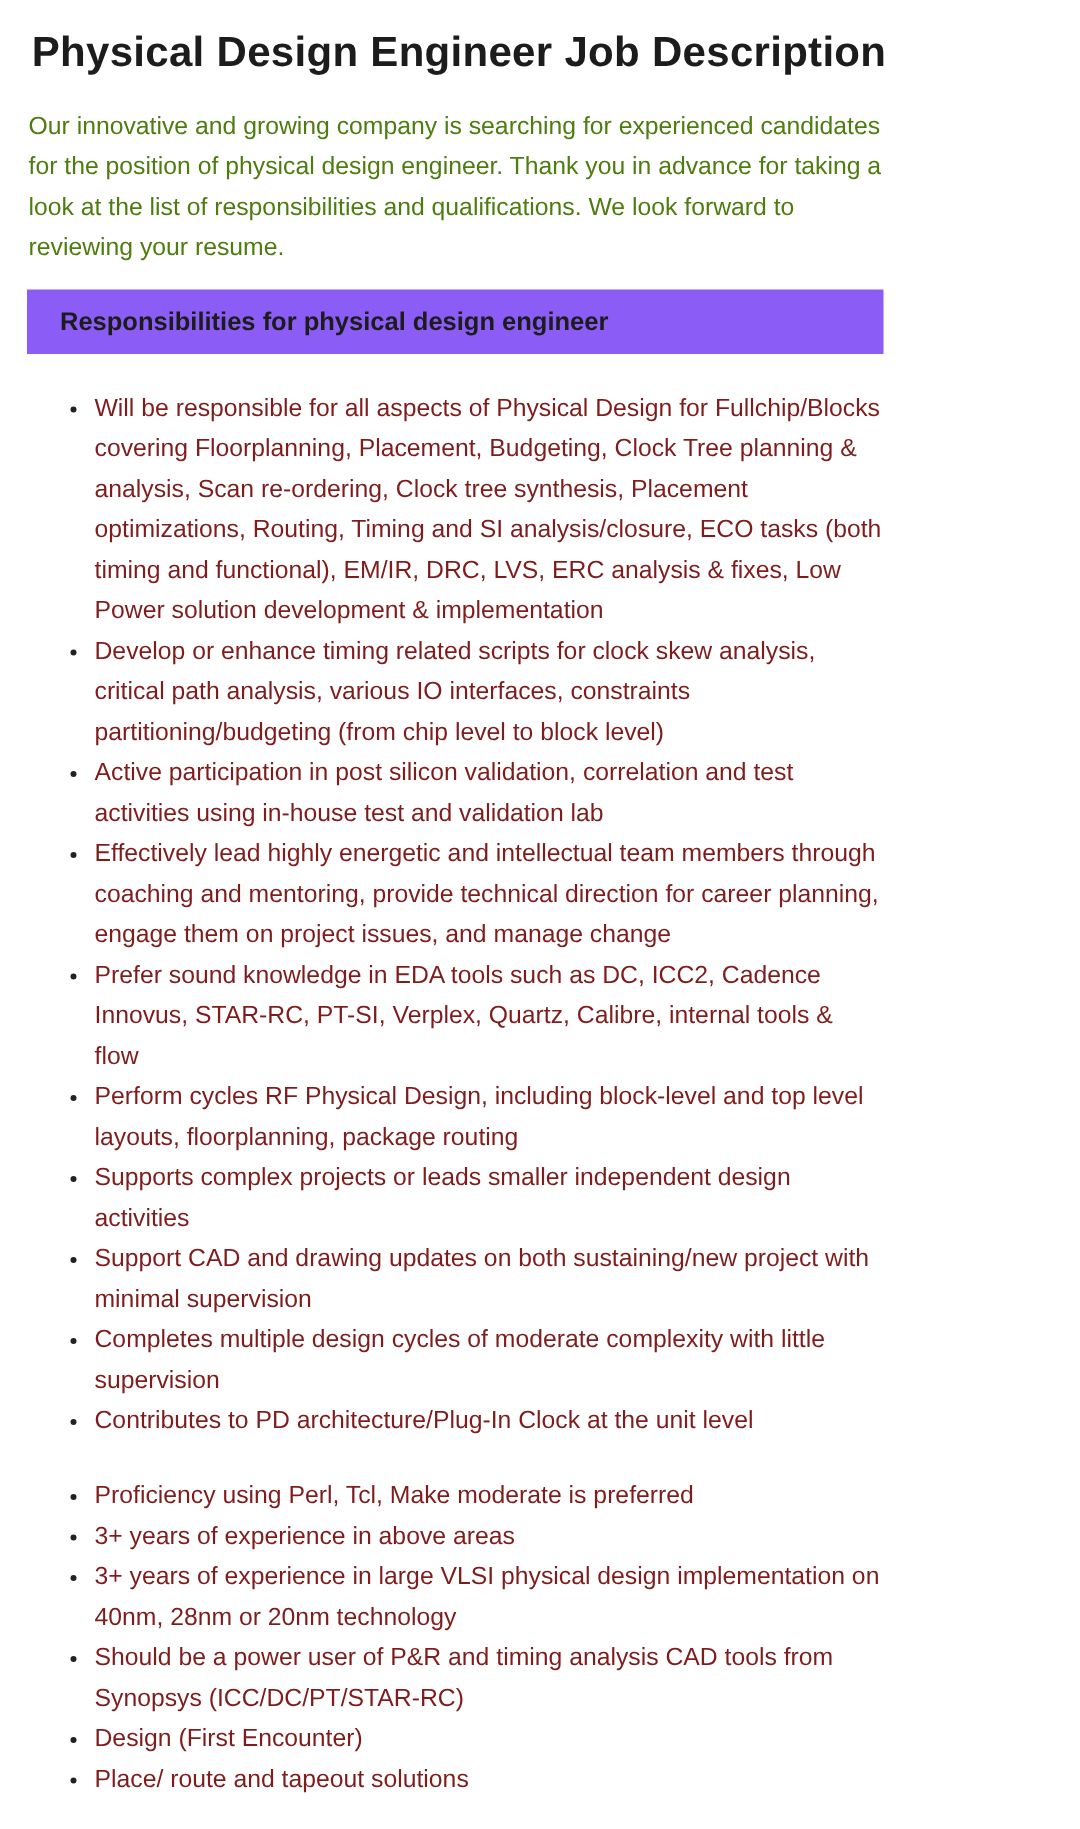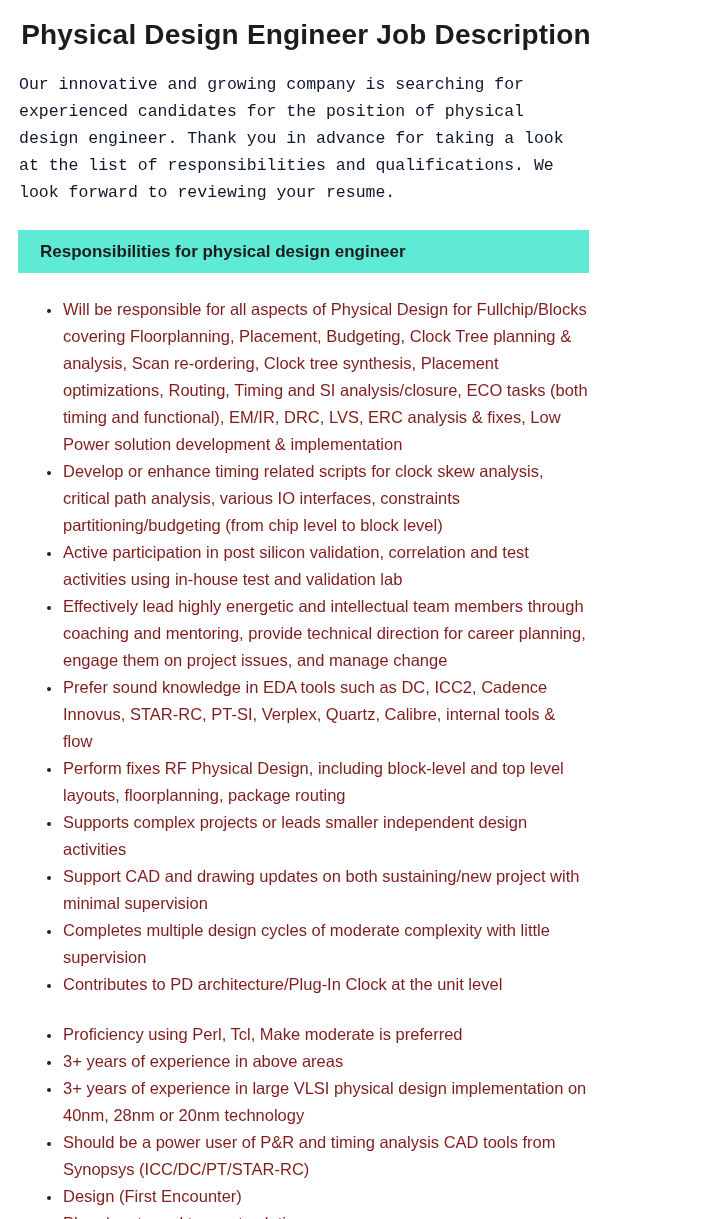--- a/index.html
+++ b/index.html
@@ -23,26 +23,25 @@
     line-height: 36px;
     font-weight: 700;
     text-align: center;
     letter-spacing: 0.2px;
     color: #1c1c1c;
   }
   p.intro {
     margin: 18px 23px 0 19px;
     font-size: 16.5px;
     line-height: 27px;
-    color: #0f172a;
-    font-family: Liberation Mono, monospace;
+    color: #4d7c0f;
   }
   .section-bar {
-    margin: 24px 23px 0 18px;
-    background: #5eead4;
+    margin: 14px 23px 0 18px;
+    background: #8b5cf6;
     padding: 12px 22px 11px 22px;
   }
   .section-bar span {
     font-size: 17px;
     line-height: 20px;
     font-weight: 700;
     color: #1c1c1c;
   }
   ul.doc-list {
     margin: 23px 23px 0 19px;
@@ -72,21 +71,21 @@
   <div class="section-bar">
     <span>Responsibilities for physical design engineer</span>
   </div>
 
   <ul class="doc-list">
     <li>Will be responsible for all aspects of Physical Design for Fullchip/Blocks covering Floorplanning, Placement, Budgeting, Clock Tree planning &amp; analysis, Scan re-ordering, Clock tree synthesis, Placement optimizations, Routing, Timing and SI analysis/closure, ECO tasks (both timing and functional), EM/IR, DRC, LVS, ERC analysis &amp; fixes, Low Power solution development &amp; implementation</li>
     <li>Develop or enhance timing related scripts for clock skew analysis, critical path analysis, various IO interfaces, constraints partitioning/budgeting (from chip level to block level)</li>
     <li>Active participation in post silicon validation, correlation and test activities using in-house test and validation lab</li>
     <li>Effectively lead highly energetic and intellectual team members through coaching and mentoring, provide technical direction for career planning, engage them on project issues, and manage change</li>
     <li>Prefer sound knowledge in EDA tools such as DC, ICC2, Cadence Innovus, STAR-RC, PT-SI, Verplex, Quartz, Calibre, internal tools &amp; flow</li>
-    <li>Perform fixes RF Physical Design, including block-level and top level layouts, floorplanning, package routing</li>
+    <li>Perform cycles RF Physical Design, including block-level and top level layouts, floorplanning, package routing</li>
     <li>Supports complex projects or leads smaller independent design activities</li>
     <li>Support CAD and drawing updates on both sustaining/new project with minimal supervision</li>
     <li>Completes multiple design cycles of moderate complexity with little supervision</li>
     <li>Contributes to PD architecture/Plug-In Clock at the unit level</li>
   </ul>
 
 
   <ul class="doc-list">
     <li>Proficiency using Perl, Tcl, Make moderate is preferred</li>
     <li>3+ years of experience in above areas</li>

